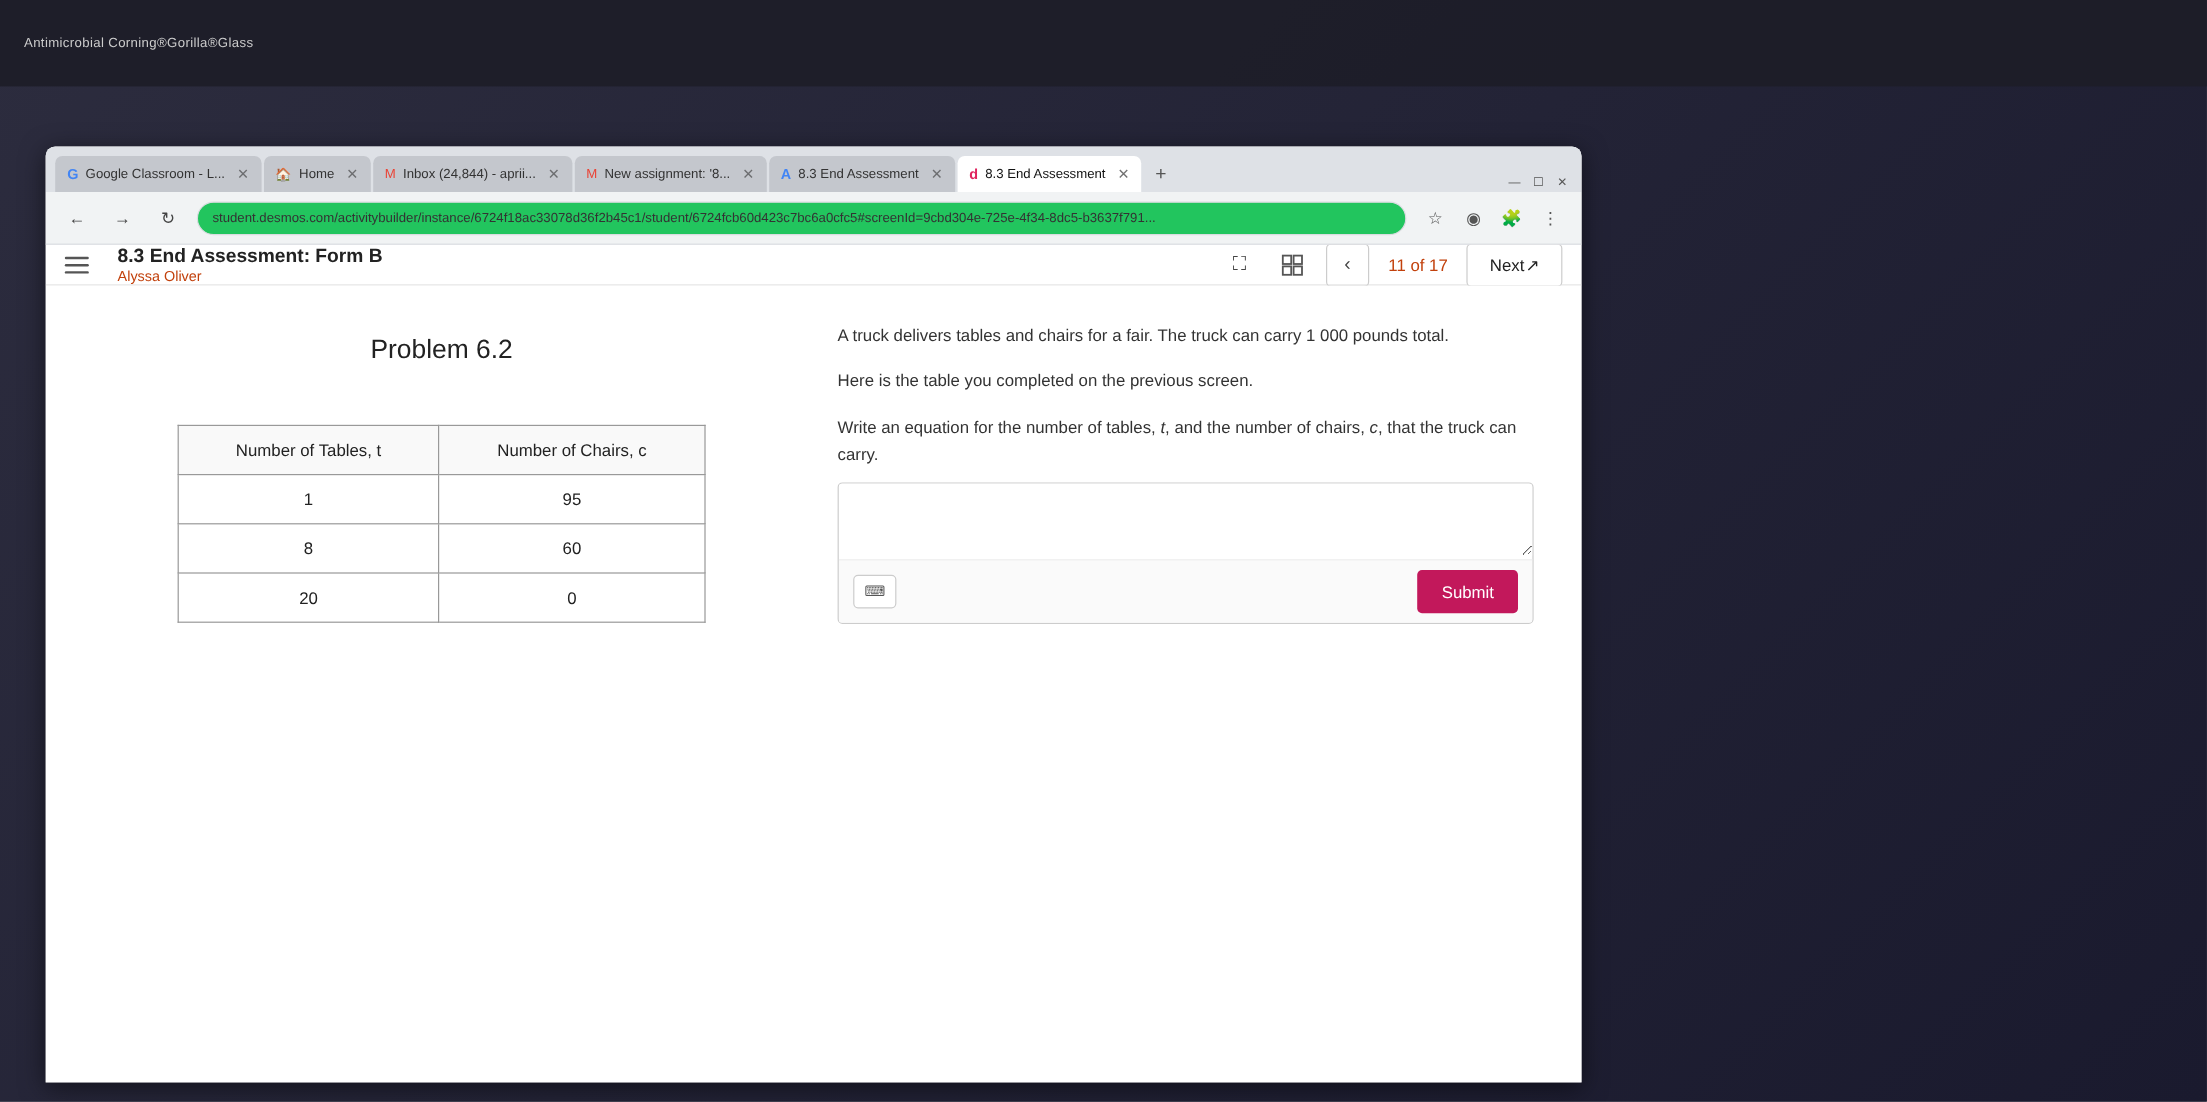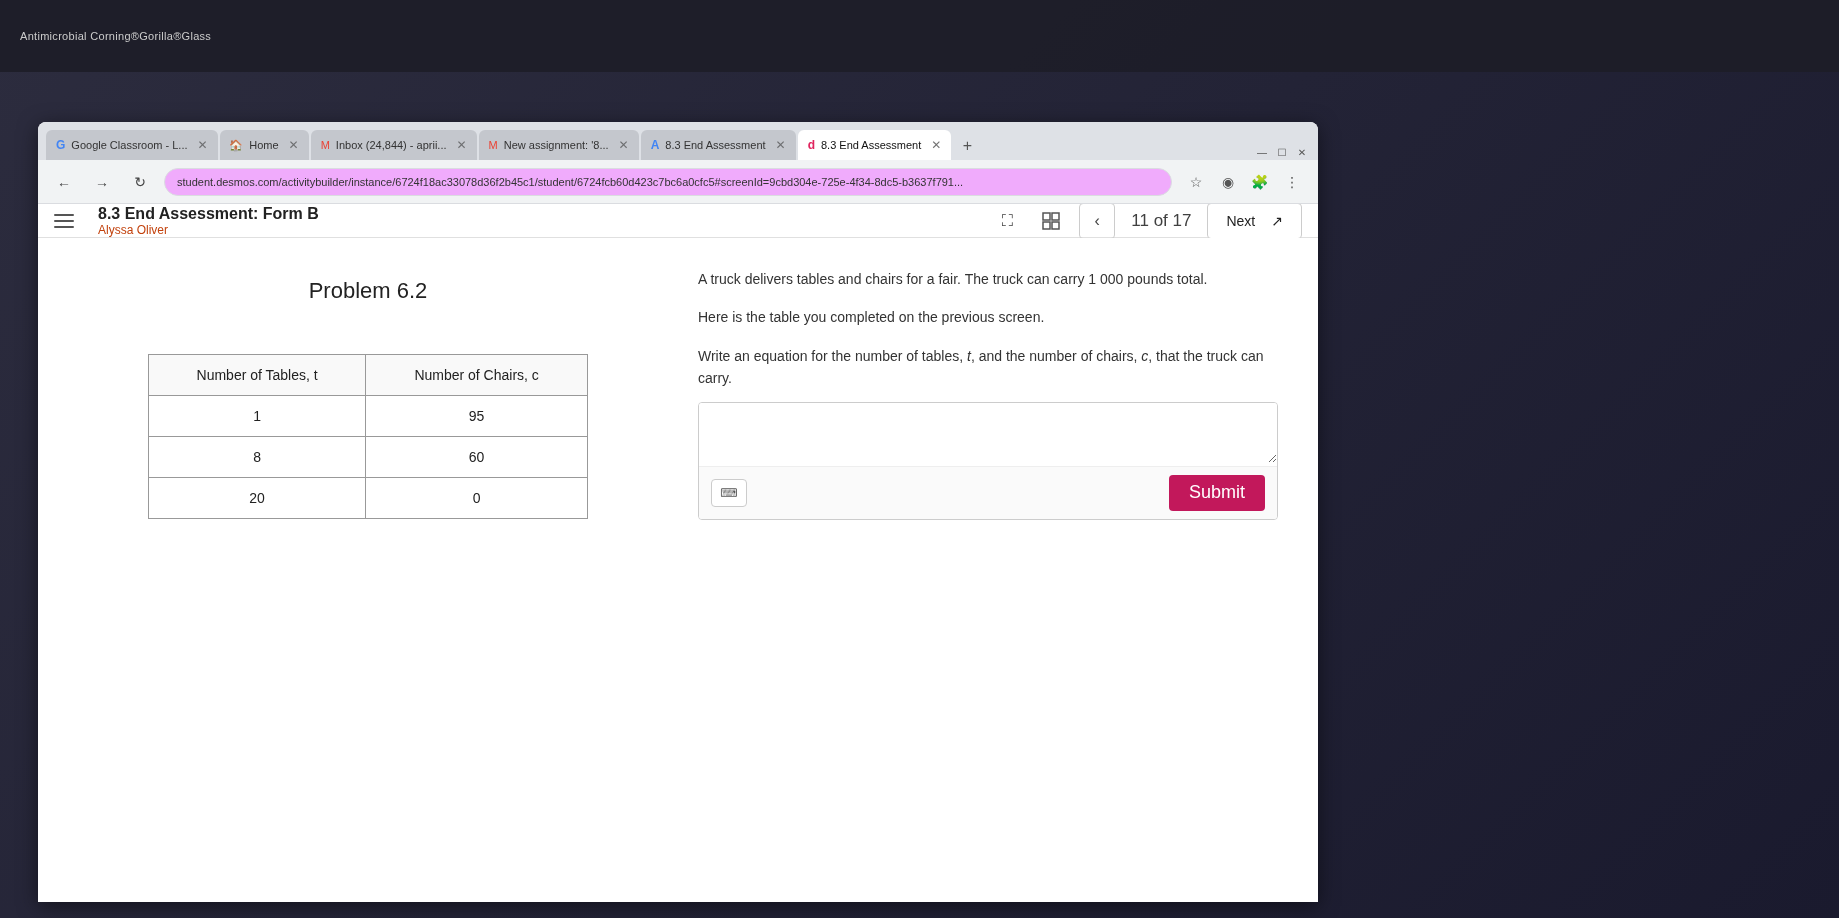--- a/index.html
+++ b/index.html
@@ -121,21 +121,21 @@
       justify-content: center;
       cursor: pointer;
       color: #444;
       font-size: 14px;
       background: transparent;
       border: none;
     }
     .address-input {
       flex: 1;
       height: 28px;
-      background: #f0abfc;
+      background: #22c55e;
       border: 1px solid #dadce0;
       border-radius: 14px;
       padding: 0 12px;
       font-size: 11px;
       color: #333;
       outline: none;
     }
     .browser-actions {
       display: flex;
       gap: 4px;
@@ -248,37 +248,37 @@
       border: 1px solid #ccc;
       border-radius: 4px;
       display: flex;
       align-items: center;
       justify-content: center;
       cursor: pointer;
       color: #444;
       font-size: 16px;
     }
     .page-indicator {
-      font-size: 17px;
-      color: #404040;
+      font-size: 14px;
+      color: #c2410c;
       padding: 0 8px;
       text-align: right;
     }
     .next-btn {
       height: 36px;
       padding: 0 18px;
       background: #fff;
       border: 1px solid #ccc;
       border-radius: 4px;
       font-size: 14px;
       color: #222;
       cursor: pointer;
       display: flex;
       align-items: center;
-      gap: 16px;
+      gap: 1px;
     }
 
     
     .main-content {
       flex: 1;
       display: flex;
       overflow: hidden;
       background: #fff;
     }
 
@@ -396,21 +396,21 @@
       color: #555;
       font-size: 12px;
     }
     .submit-btn {
       height: 36px;
       padding: 0 20px;
       background: #c2185b;
       color: #fff;
       border: none;
       border-radius: 4px;
-      font-size: 18px;
+      font-size: 14px;
       font-weight: 500;
       cursor: pointer;
     }
 
     
     .favicon-google { color: #4285f4; font-size: 12px; font-weight: 700; }
     .favicon-home { color: #4285f4; }
     .favicon-mail { color: #ea4335; }
     .favicon-desmos { color: #e0245e; }
   </style>

